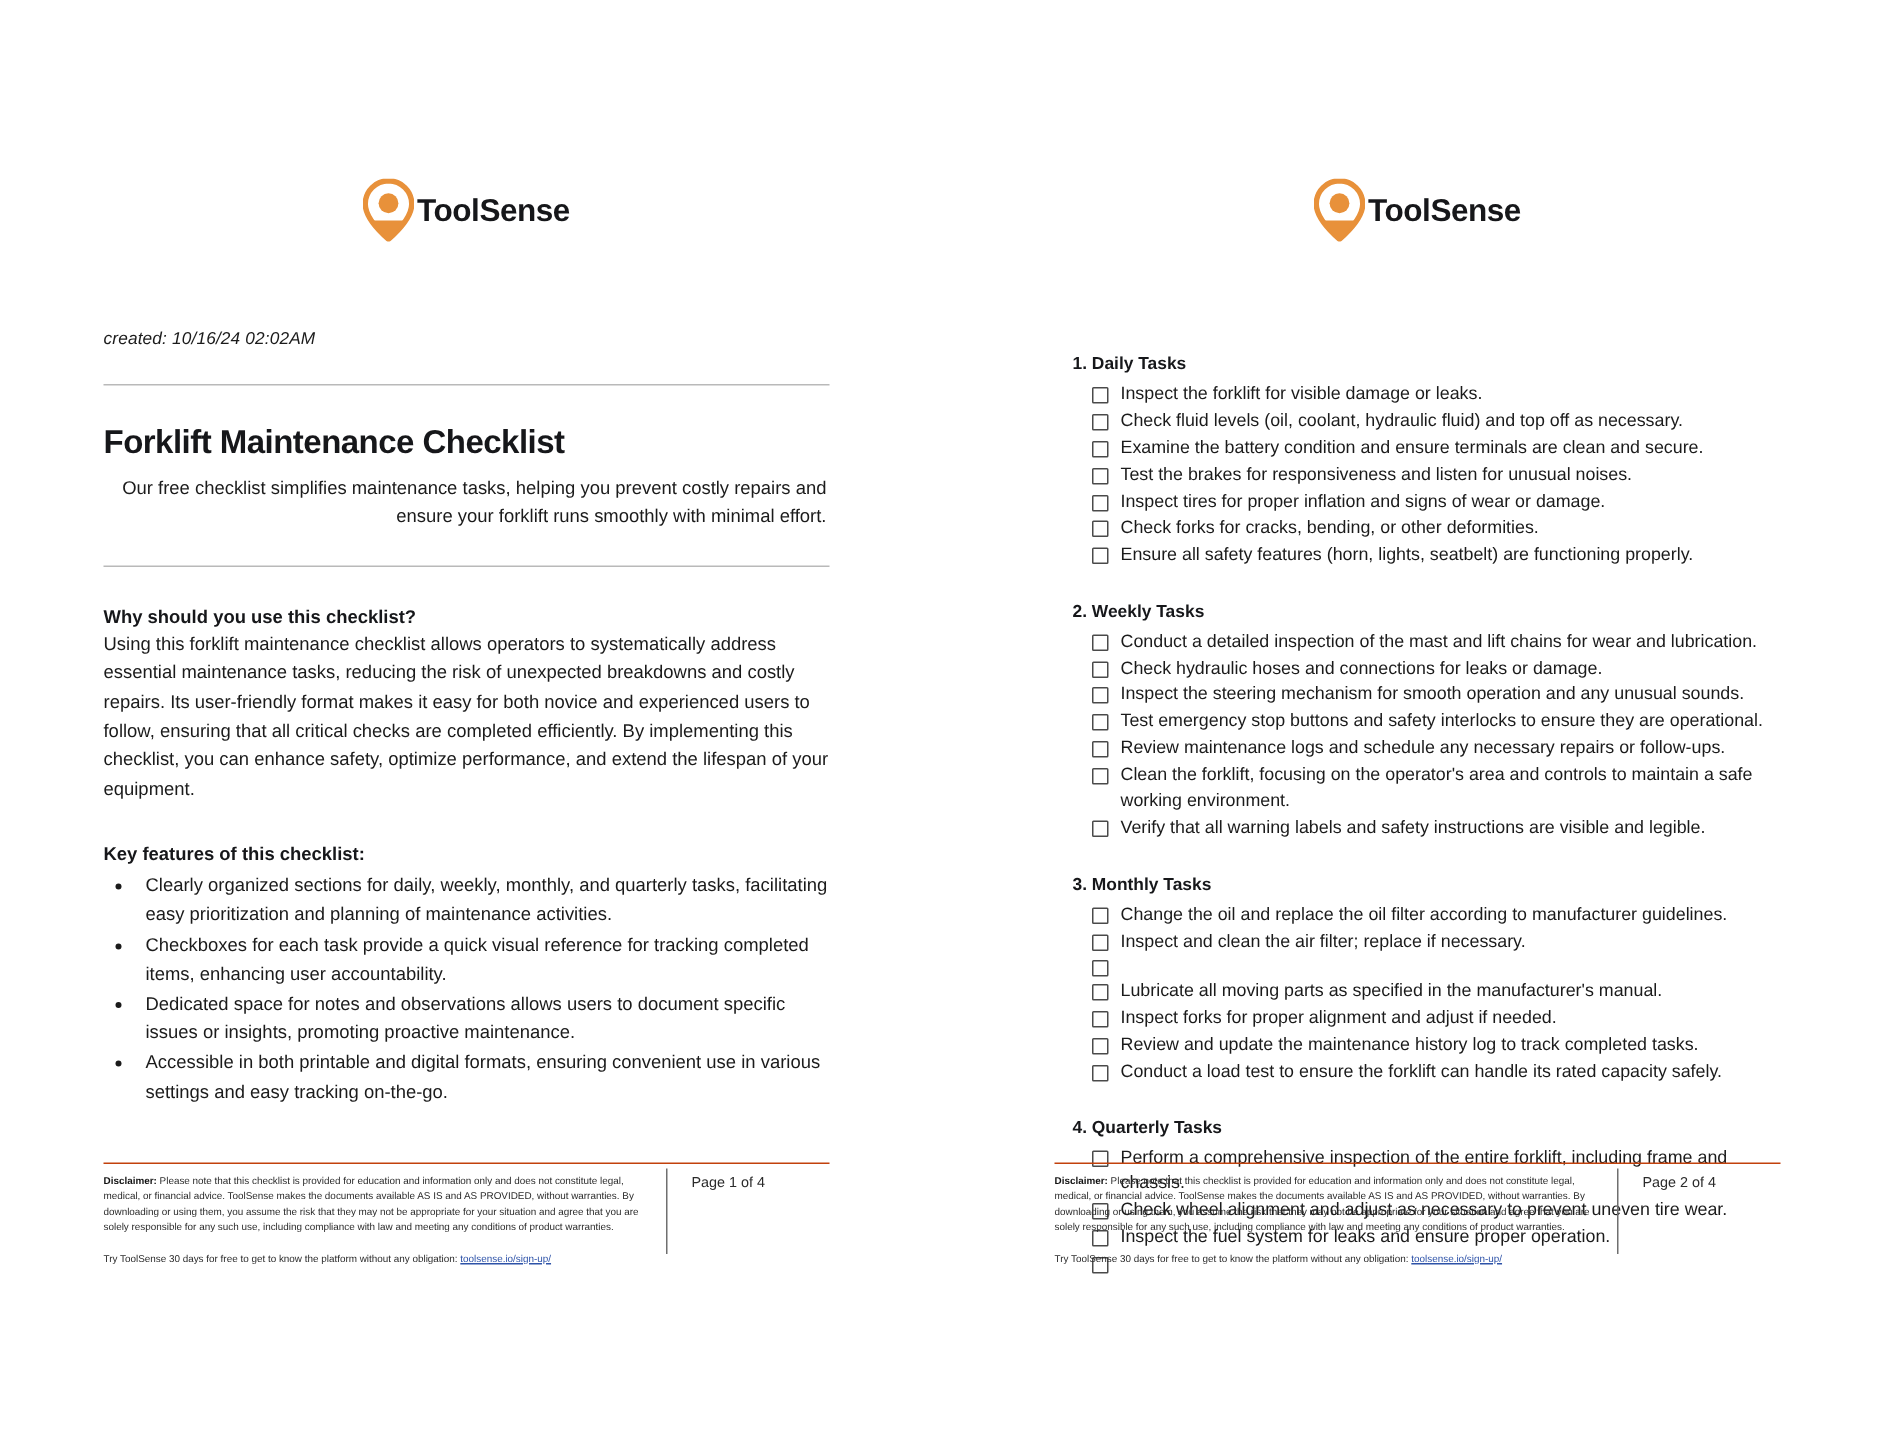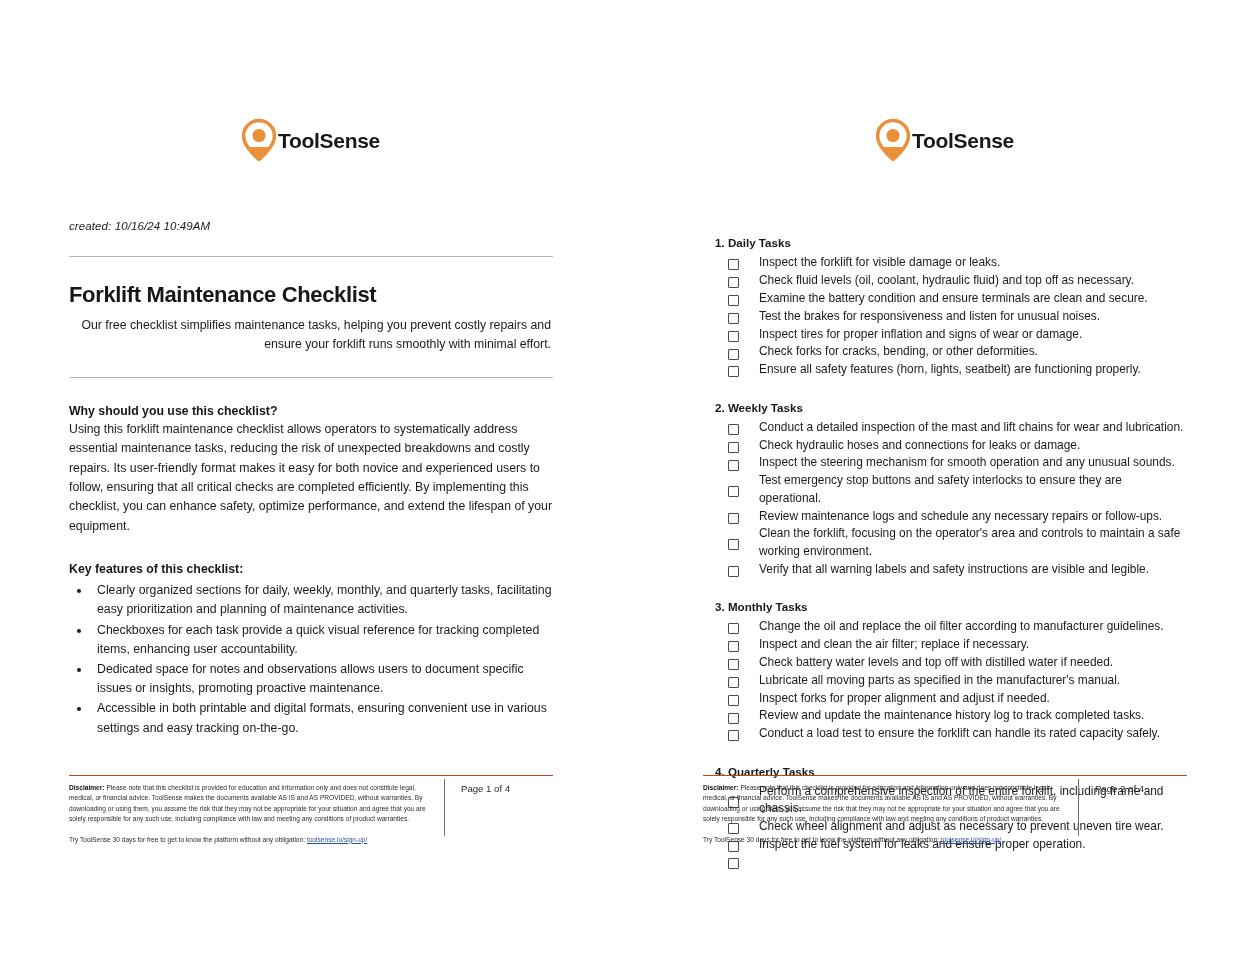--- a/index.html
+++ b/index.html
@@ -102,22 +102,22 @@
   .task-group { margin-top: 22px; }
   .task-group.first { margin-top: 66px; }
   .group-title {
     font-size: 11.6px;
     font-weight: bold;
     color: #16171a;
     margin: 0 0 5px 12px;
   }
   .task-item {
     display: flex;
-    align-items: center;
-    gap: 20px;
+    align-items: flex-start;
+    gap: 8px;
     padding-left: 25px;
     margin-bottom: 0.5px;
   }
   .checkbox {
     flex: 0 0 auto;
     width: 9px;
     height: 9px;
     border: 1px solid #4a4a4a;
     background: #ffffff;
     margin-top: 4px;
@@ -185,21 +185,21 @@
     <span>
       <svg class="logo-mark" viewBox="0 0 34 42" xmlns="http://www.w3.org/2000/svg">
         <path d="M17 1.5 C8.44 1.5 1.5 8.44 1.5 17 C1.5 25 9.6 34 17 40.5 C24.4 34 32.5 25 32.5 17 C32.5 8.44 25.56 1.5 17 1.5 Z" fill="none" stroke="#E8913A" stroke-width="3.6"></path>
         <circle cx="17" cy="16.5" r="6.6" fill="#E8913A"></circle>
         <path d="M6.5 28 C10 34 13.6 37.8 17 40.6 C20.4 37.8 24 34 27.5 28 Z" fill="#E8913A"></path>
       </svg>
     </span>
     <span class="logo-text">ToolSense</span>
   </div>
 
-  <div class="created">created: 10/16/24 10:49AM</div>
+  <div class="created">created: 10/16/24 02:02AM</div>
 
   <hr class="rule rule-top">
 
   <h1 class="doc-title">Forklift Maintenance Checklist</h1>
   <p class="doc-sub">Our free checklist simplifies maintenance tasks, helping you prevent costly repairs and ensure your forklift runs smoothly with minimal effort.</p>
 
   <hr class="rule rule-bottom">
 
   <h2 class="sec-head">Why should you use this checklist?</h2>
   <p class="sec-body">Using this forklift maintenance checklist allows operators to systematically address essential maintenance tasks, reducing the risk of unexpected breakdowns and costly repairs. Its user-friendly format makes it easy for both novice and experienced users to follow, ensuring that all critical checks are completed efficiently. By implementing this checklist, you can enhance safety, optimize performance, and extend the lifespan of your equipment.</p>
@@ -304,21 +304,20 @@
     <div class="task-item">
         <span class="checkbox"></span>
         <span class="task-text">Change the oil and replace the oil filter according to manufacturer guidelines.</span>
       </div>
     <div class="task-item">
         <span class="checkbox"></span>
         <span class="task-text">Inspect and clean the air filter; replace if necessary.</span>
       </div>
     <div class="task-item">
         <span class="checkbox"></span>
-        <span class="task-text">Check battery water levels and top off with distilled water if needed.</span>
       </div>
     <div class="task-item">
         <span class="checkbox"></span>
         <span class="task-text">Lubricate all moving parts as specified in the manufacturer's manual.</span>
       </div>
     <div class="task-item">
         <span class="checkbox"></span>
         <span class="task-text">Inspect forks for proper alignment and adjust if needed.</span>
       </div>
     <div class="task-item">

